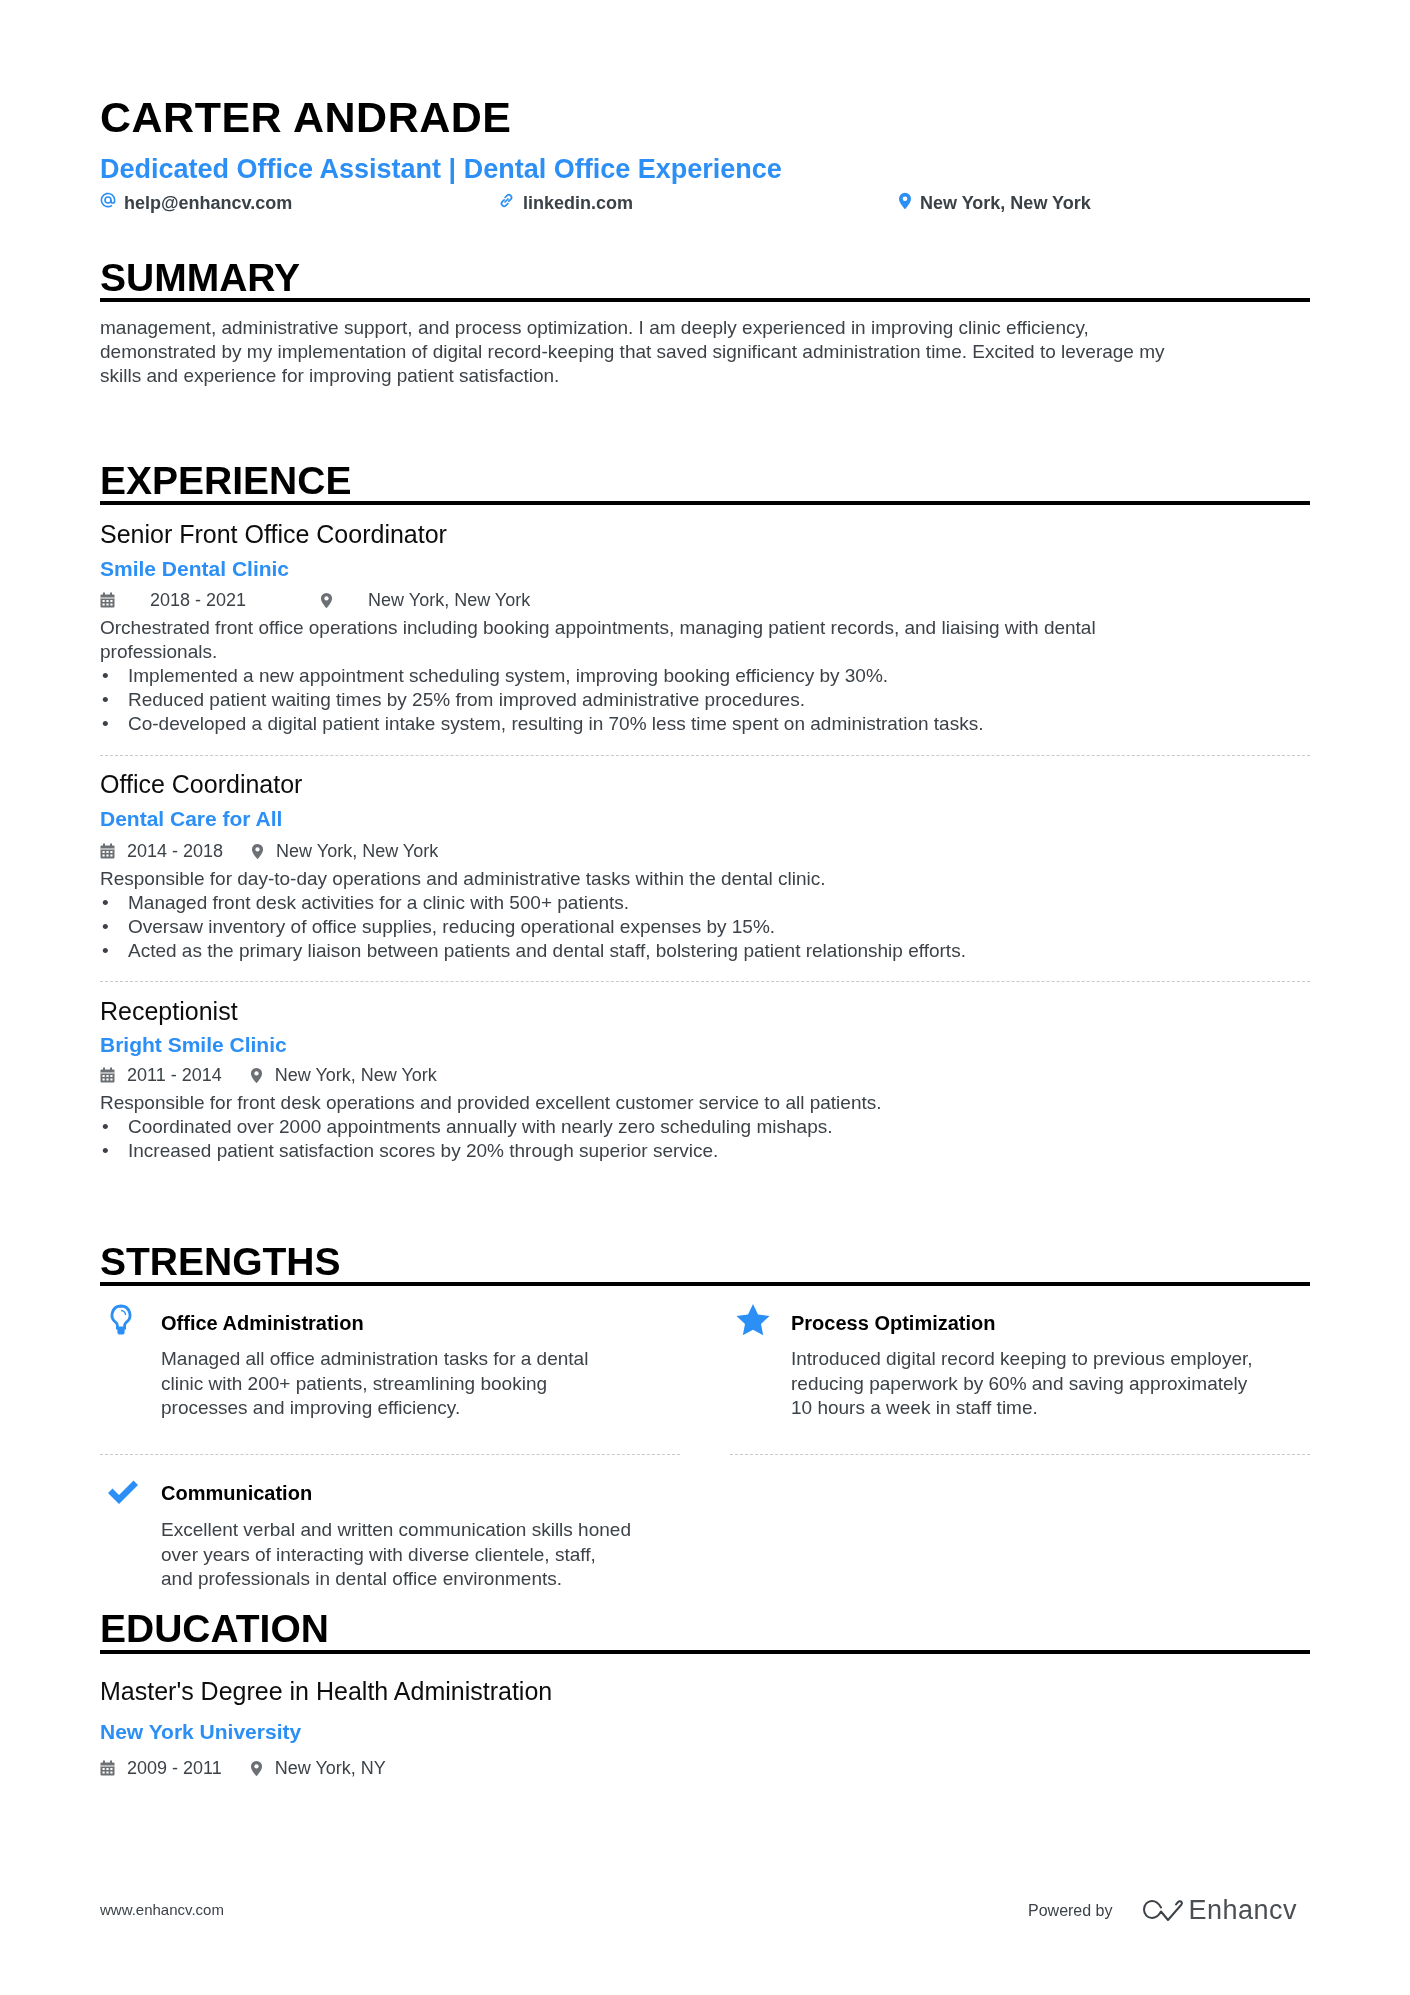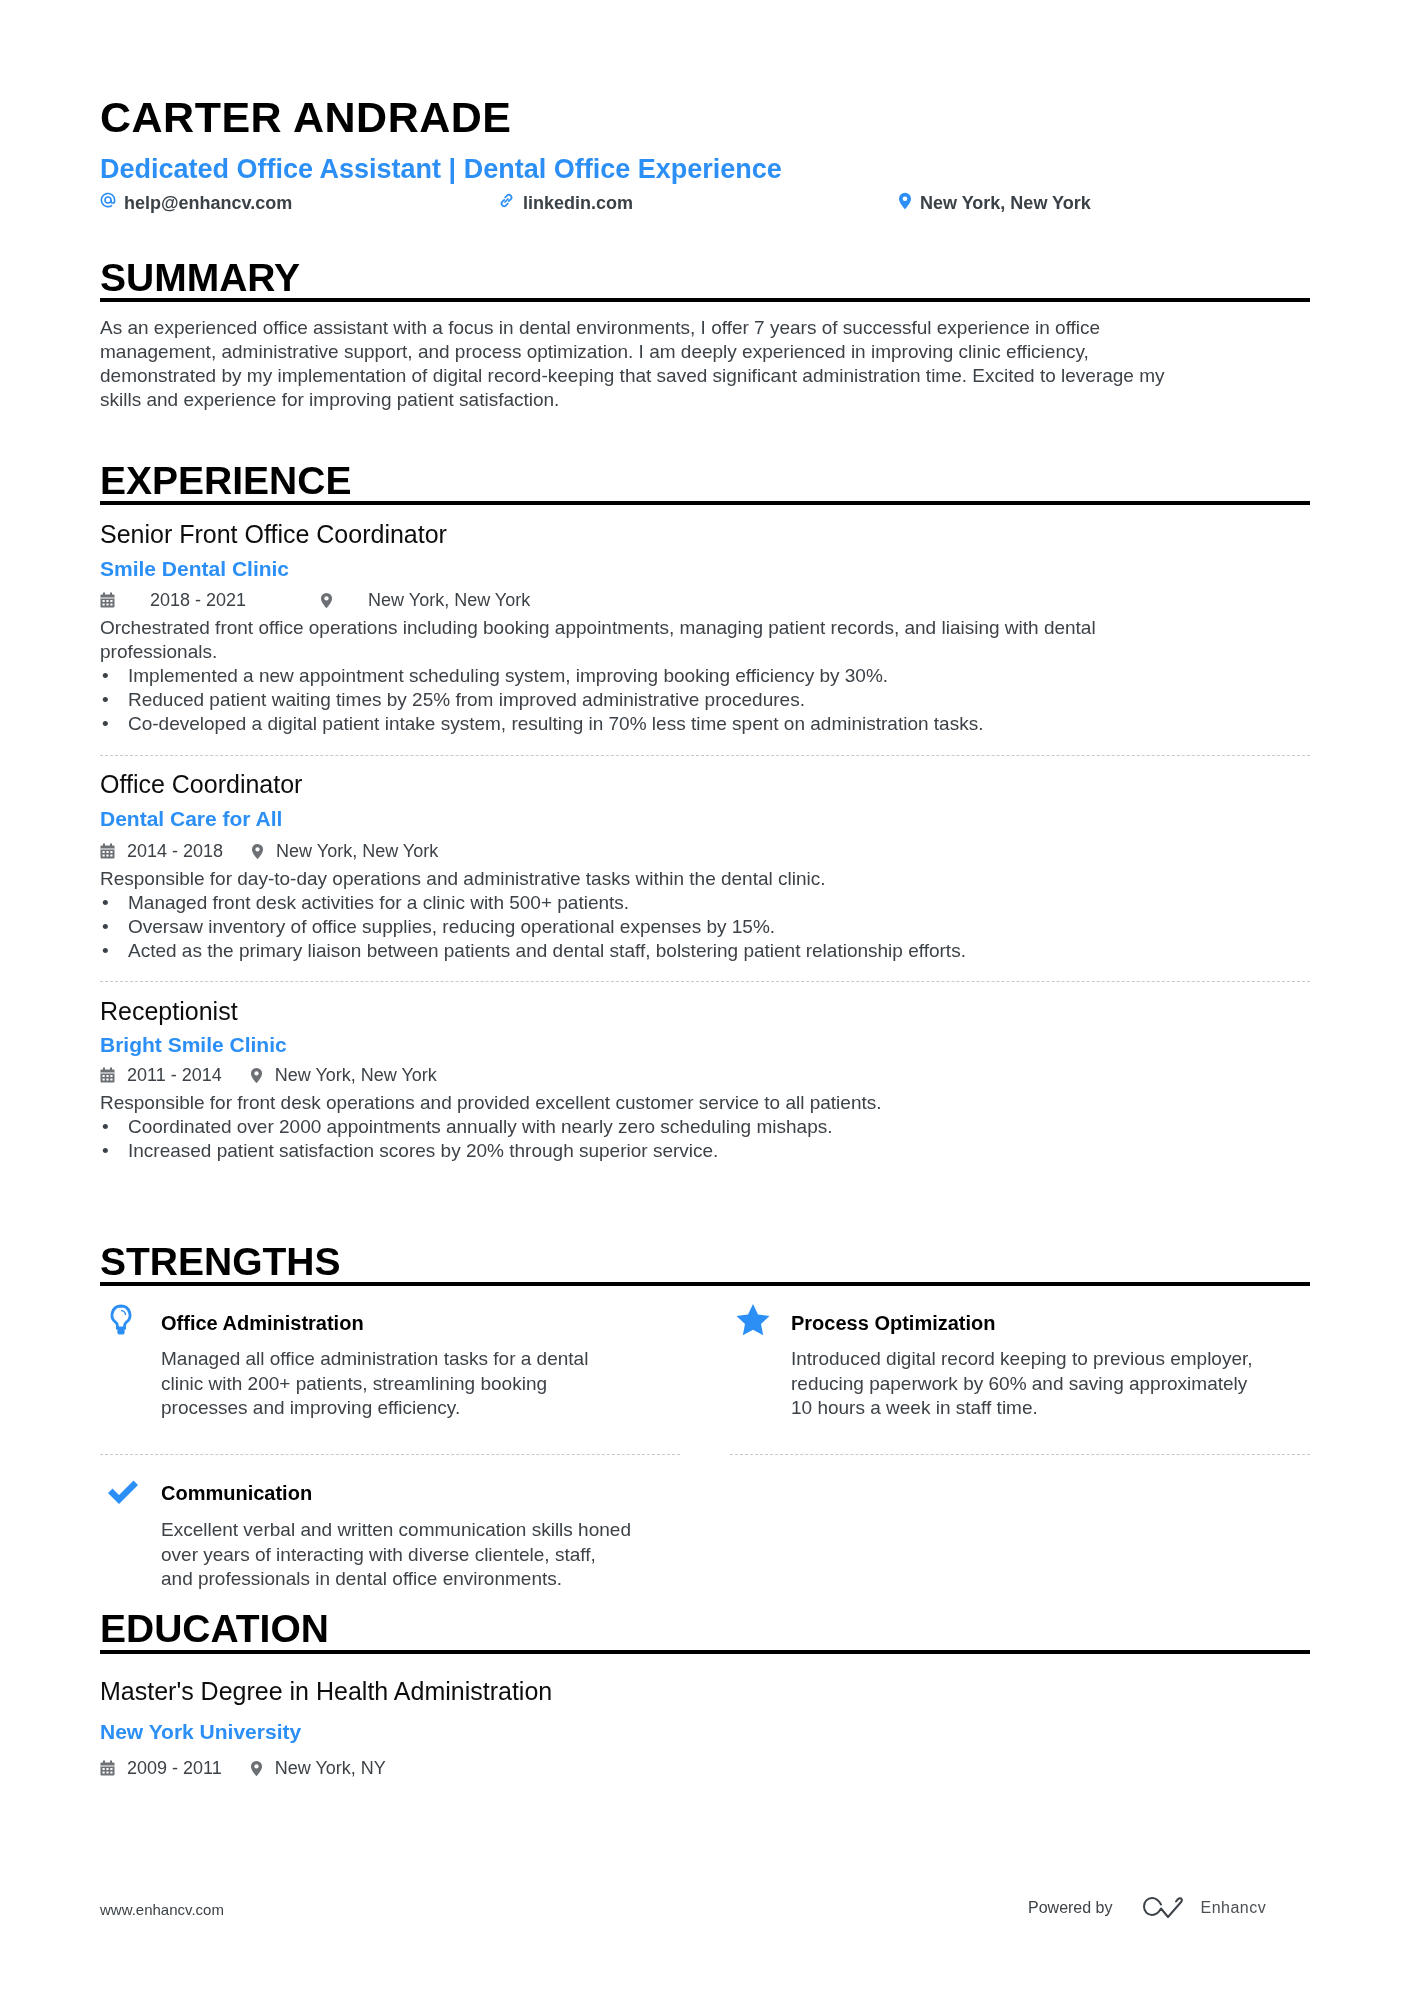--- a/index.html
+++ b/index.html
@@ -19,21 +19,21 @@
   .meta { left: 100px; font-size: 18px; color: #3c4247; line-height: 22px; display: flex; align-items: center; white-space: nowrap; }
   .meta .mi { display: inline-flex; align-items: center; color: #6c7075; margin-right: 12px; }
   .meta .gap { width: 28px; }
   ul.bullets { left: 100px; width: 1210px; margin: 0; padding: 0; list-style: none; font-size: 19px; line-height: 24px; color: #3c4247; }
   ul.bullets li { position: relative; padding-left: 28px; white-space: nowrap; }
   ul.bullets li::before { content: "•"; position: absolute; left: 2px; top: 0; color: #3c4247; }
   .str-title { font-size: 20px; font-weight: bold; color: #000; line-height: 24px; white-space: nowrap; }
   .str-desc { font-size: 19px; line-height: 24.5px; color: #3c4247; width: 520px; }
   .footer-left { left: 100px; top: 1901px; font-size: 15px; color: #3c4247; }
   .footer-right { left: 1028px; top: 1895px; display: flex; align-items: center; font-size: 16px; color: #3c4247; }
-  .brand { font-size: 16px; color: #4a4f54; letter-spacing: 0.5px; margin-left: 12px; }
+  .brand { font-size: 27px; color: #4a4f54; letter-spacing: 0.5px; }
 </style>
 </head>
 <body>
 
 <div class="abs name">CARTER ANDRADE</div>
 <div class="abs tagline">Dedicated Office Assistant | Dental Office Experience</div>
 
 <div class="abs contact" style="left:100px;">
   <span class="ico">
     <svg width="16" height="16" viewBox="0 0 16 16">
@@ -59,21 +59,20 @@
         <path d="M7 0.8A6 6 0 0 0 1 6.8c0 4.4 6 10.4 6 10.4s6-6 6-10.4A6 6 0 0 0 7 0.8z" fill="#2b8ff5"></path>
         <circle cx="7" cy="6.8" r="2.3" fill="#fff"></circle>
       </svg>
   </span>
   <span>New York, New York</span>
 </div>
 
 <div class="abs section-title" style="top:259px;">SUMMARY</div>
 <div class="abs rule" style="top:298px;"></div>
 <div class="abs para" style="top:316px;">
-  <div>As an experienced office assistant with a focus in dental environments, I offer 7 years of successful experience in office</div>
   <div>management, administrative support, and process optimization. I am deeply experienced in improving clinic efficiency,</div>
   <div>demonstrated by my implementation of digital record-keeping that saved significant administration time. Excited to leverage my</div>
   <div>skills and experience for improving patient satisfaction.</div>
 </div>
 
 <div class="abs section-title" style="top:462px;">EXPERIENCE</div>
 <div class="abs rule" style="top:501px;"></div>
 
 <div class="abs job-title" style="top:519px;">Senior Front Office Coordinator</div>
 <div class="abs company" style="top:556px;">Smile Dental Clinic</div>

